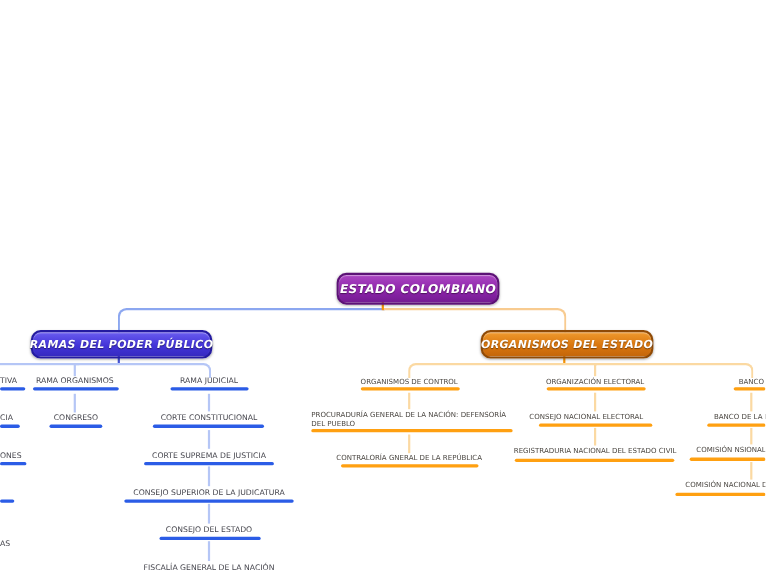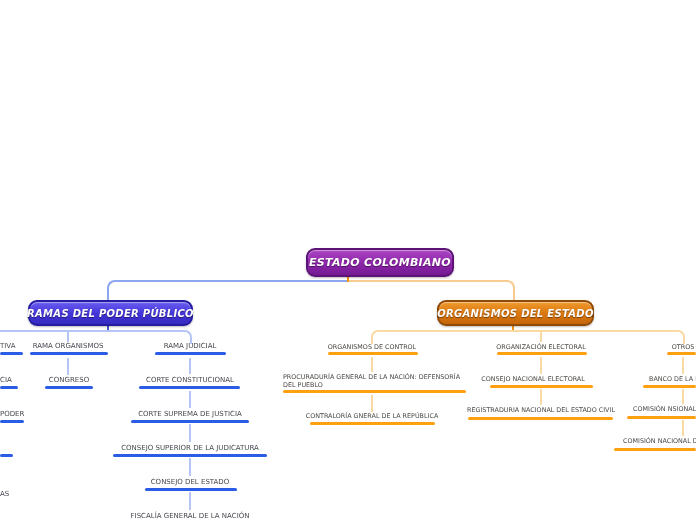--- a/index.html
+++ b/index.html
@@ -74,21 +74,21 @@
     <span>RAMAS DEL PODER PÚBLICO</span>
   </div>
   <div class="node node-orange" style="left:437px;top:300px;width:153px;height:22px;">
     <span>ORGANISMOS DEL ESTADO</span>
   </div>
 
   <div class="lbl-edge" style="left:0px;top:342px;">TIVA</div>
   <div class="bar bar-b" style="left:0px;top:352px;width:23px;"></div>
   <div class="lbl-edge" style="left:0px;top:376px;">CIA</div>
   <div class="bar bar-b" style="left:0px;top:386px;width:18px;"></div>
-  <div class="lbl-edge" style="left:0px;top:410px;">PODER</div>
+  <div class="lbl-edge" style="left:0px;top:410px;">ONES</div>
   <div class="bar bar-b" style="left:0px;top:420px;width:24px;"></div>
   <div class="lbl-edge" style="left:0px;top:444px;margin-top:46px;">AS</div>
   <div class="bar bar-b" style="left:0px;top:454px;width:13px;"></div>
 
   <div class="lbl" style="left:68px;top:342px;">RAMA ORGANISMOS</div>
   <div class="bar bar-b" style="left:30px;top:352px;width:78px;"></div>
   <div class="lbl" style="left:69px;top:376px;">CONGRESO</div>
   <div class="bar bar-b" style="left:45px;top:386px;width:48px;"></div>
 
   <div class="lbl" style="left:190px;top:342px;">RAMA JUDICIAL</div>
@@ -110,21 +110,21 @@
   <div class="lbl-s" style="left:372px;top:412px;">CONTRALORÍA GNERAL DE LA REPÚBLICA</div>
   <div class="bar bar-o" style="left:310px;top:422px;width:125px;"></div>
 
   <div class="lbl-s" style="left:541px;top:343px;">ORGANIZACIÓN ELECTORAL</div>
   <div class="bar bar-o" style="left:497px;top:352px;width:90px;"></div>
   <div class="lbl-s" style="left:533px;top:375px;">CONSEJO NACIONAL ELECTORAL</div>
   <div class="bar bar-o" style="left:490px;top:385px;width:103px;"></div>
   <div class="lbl-s" style="left:541px;top:406px;">REGISTRADURIA NACIONAL DEL ESTADO CIVIL</div>
   <div class="bar bar-o" style="left:468px;top:417px;width:145px;"></div>
 
-  <div class="lbl-s" style="left:683px;top:343px;">OTROS</div>
+  <div class="lbl-s" style="left:683px;top:343px;">BANCO</div>
   <div class="bar bar-o" style="left:667px;top:352px;width:29px;"></div>
   <div class="lbl-edge-s" style="left:649px;top:375px;">BANCO DE LA RE</div>
   <div class="bar bar-o" style="left:643px;top:385px;width:53px;"></div>
   <div class="lbl-edge-s" style="left:633px;top:405px;">COMISIÓN NSIONAL D</div>
   <div class="bar bar-o" style="left:627px;top:416px;width:69px;"></div>
   <div class="lbl-edge-s" style="left:623px;top:437px;">COMISIÓN NACIONAL DEL</div>
   <div class="bar bar-o" style="left:614px;top:448px;width:82px;"></div>
 
 </div>
 

